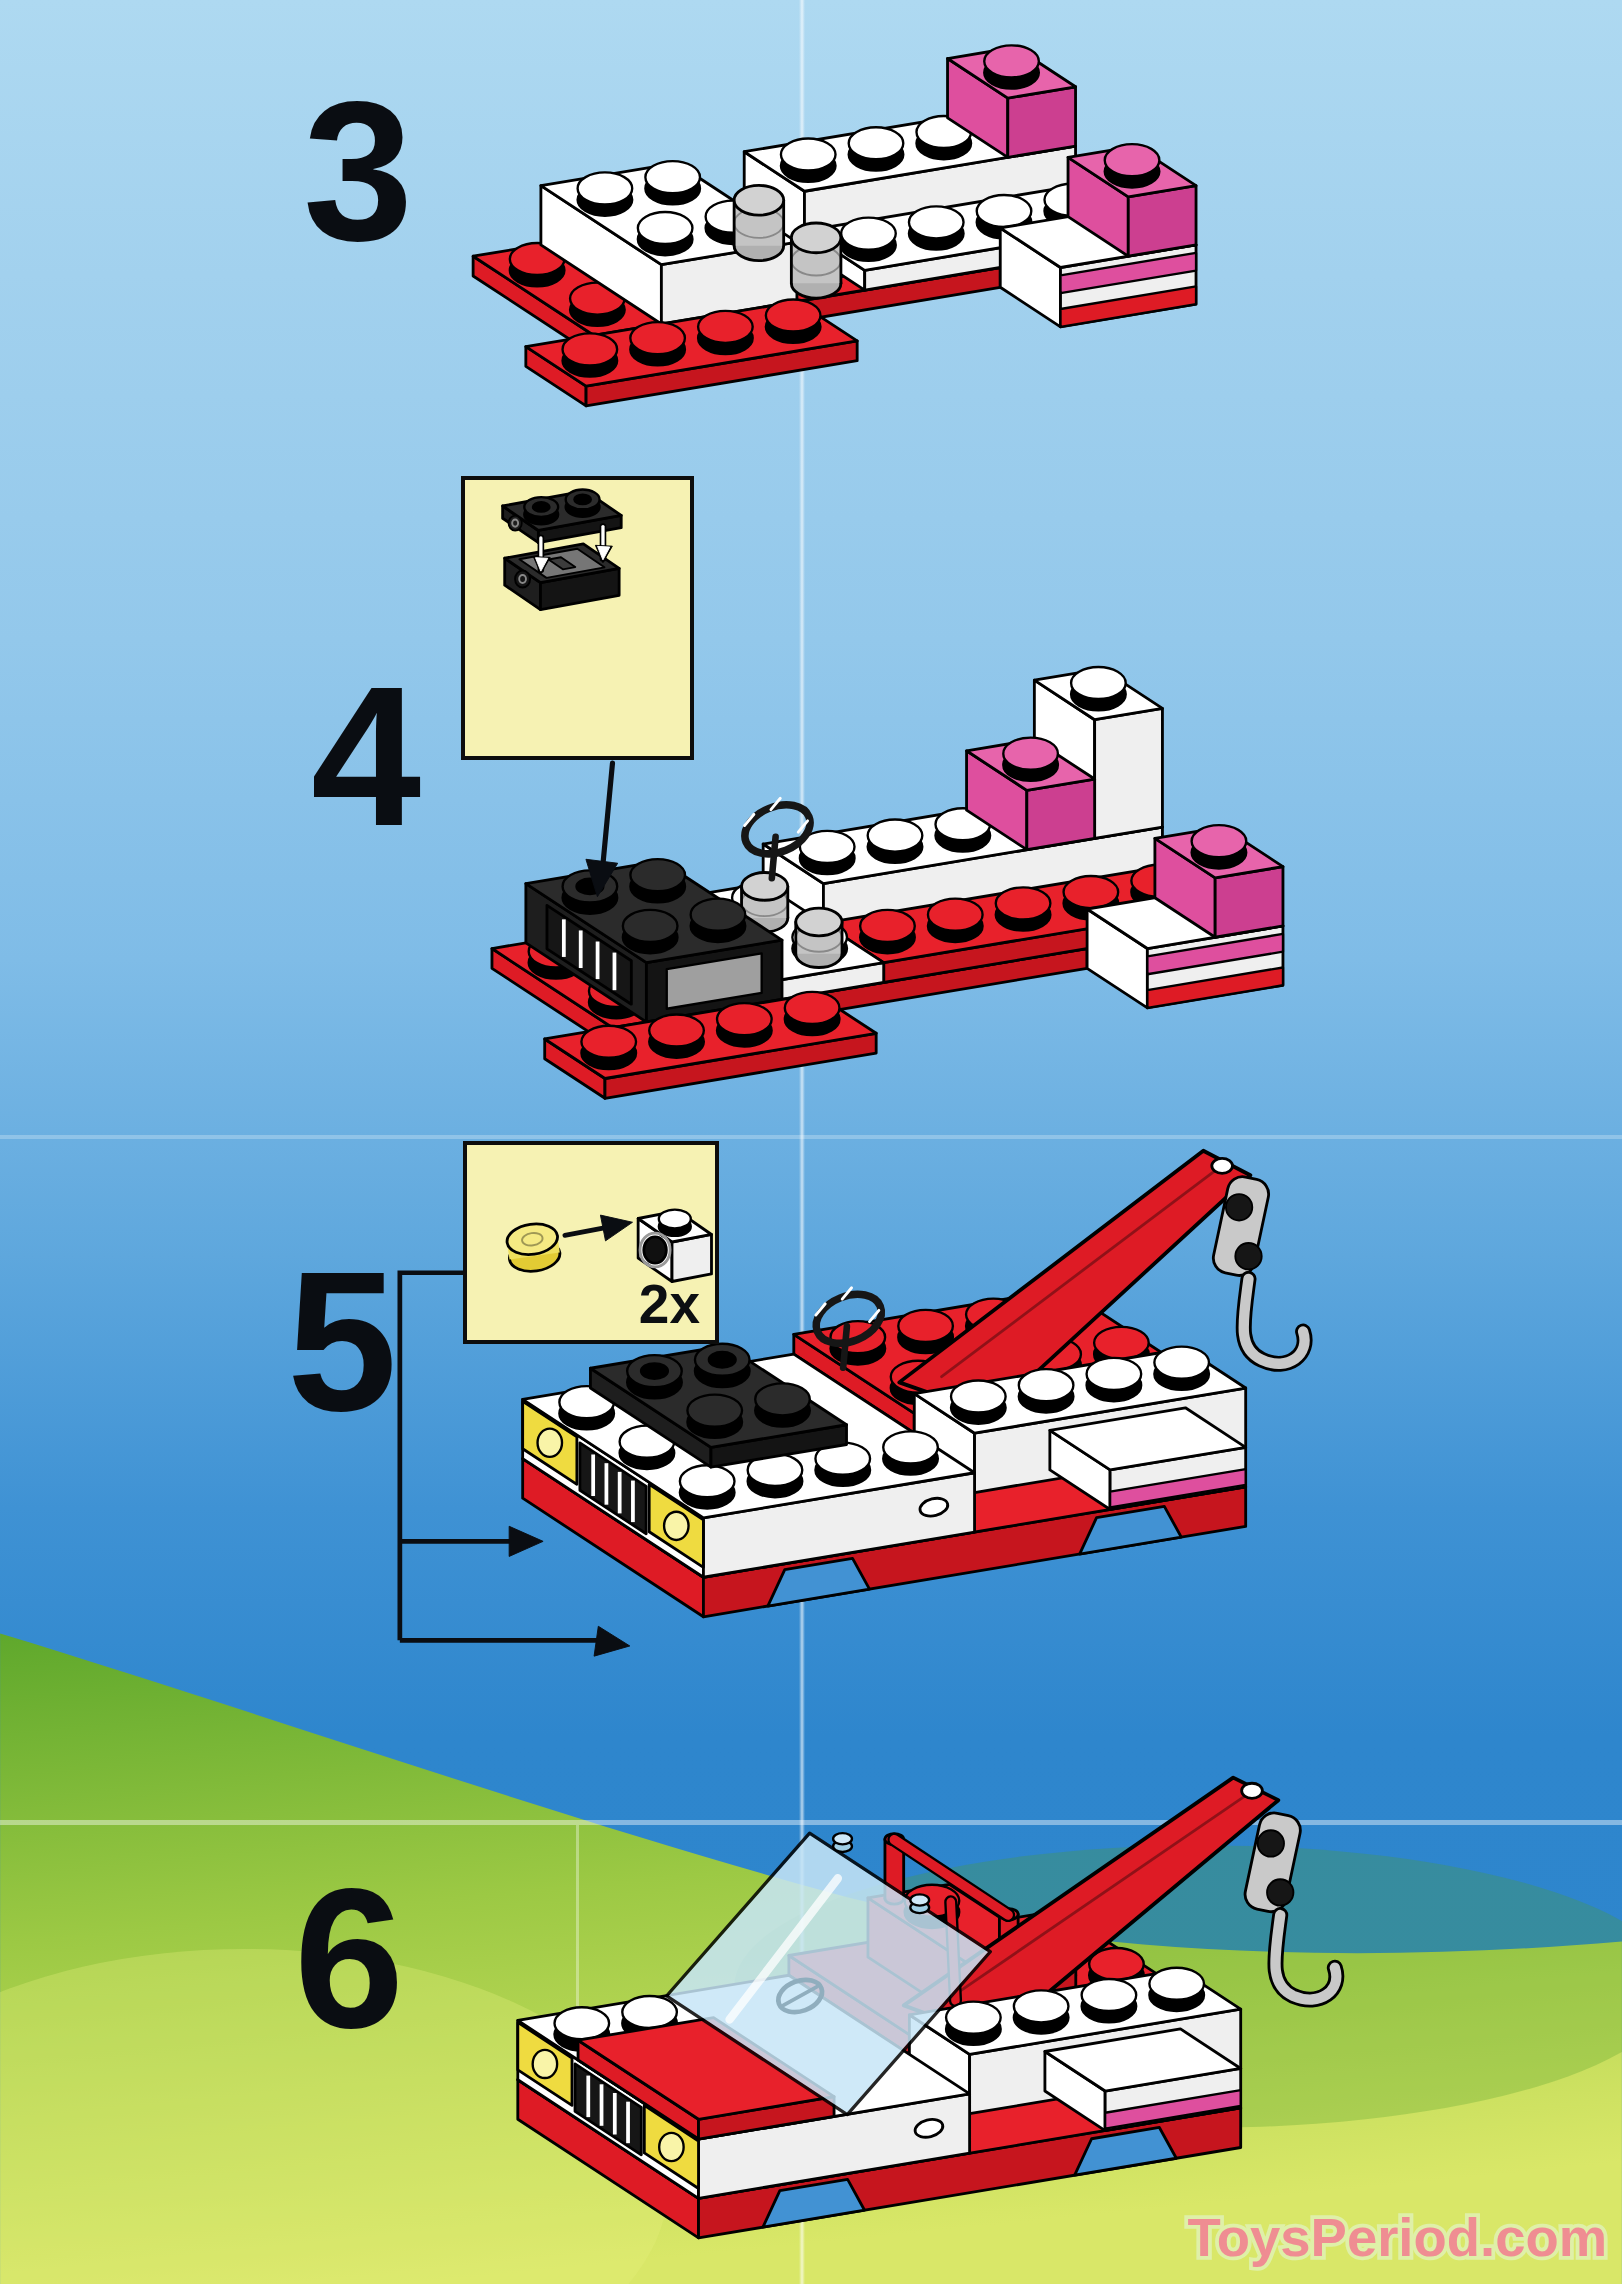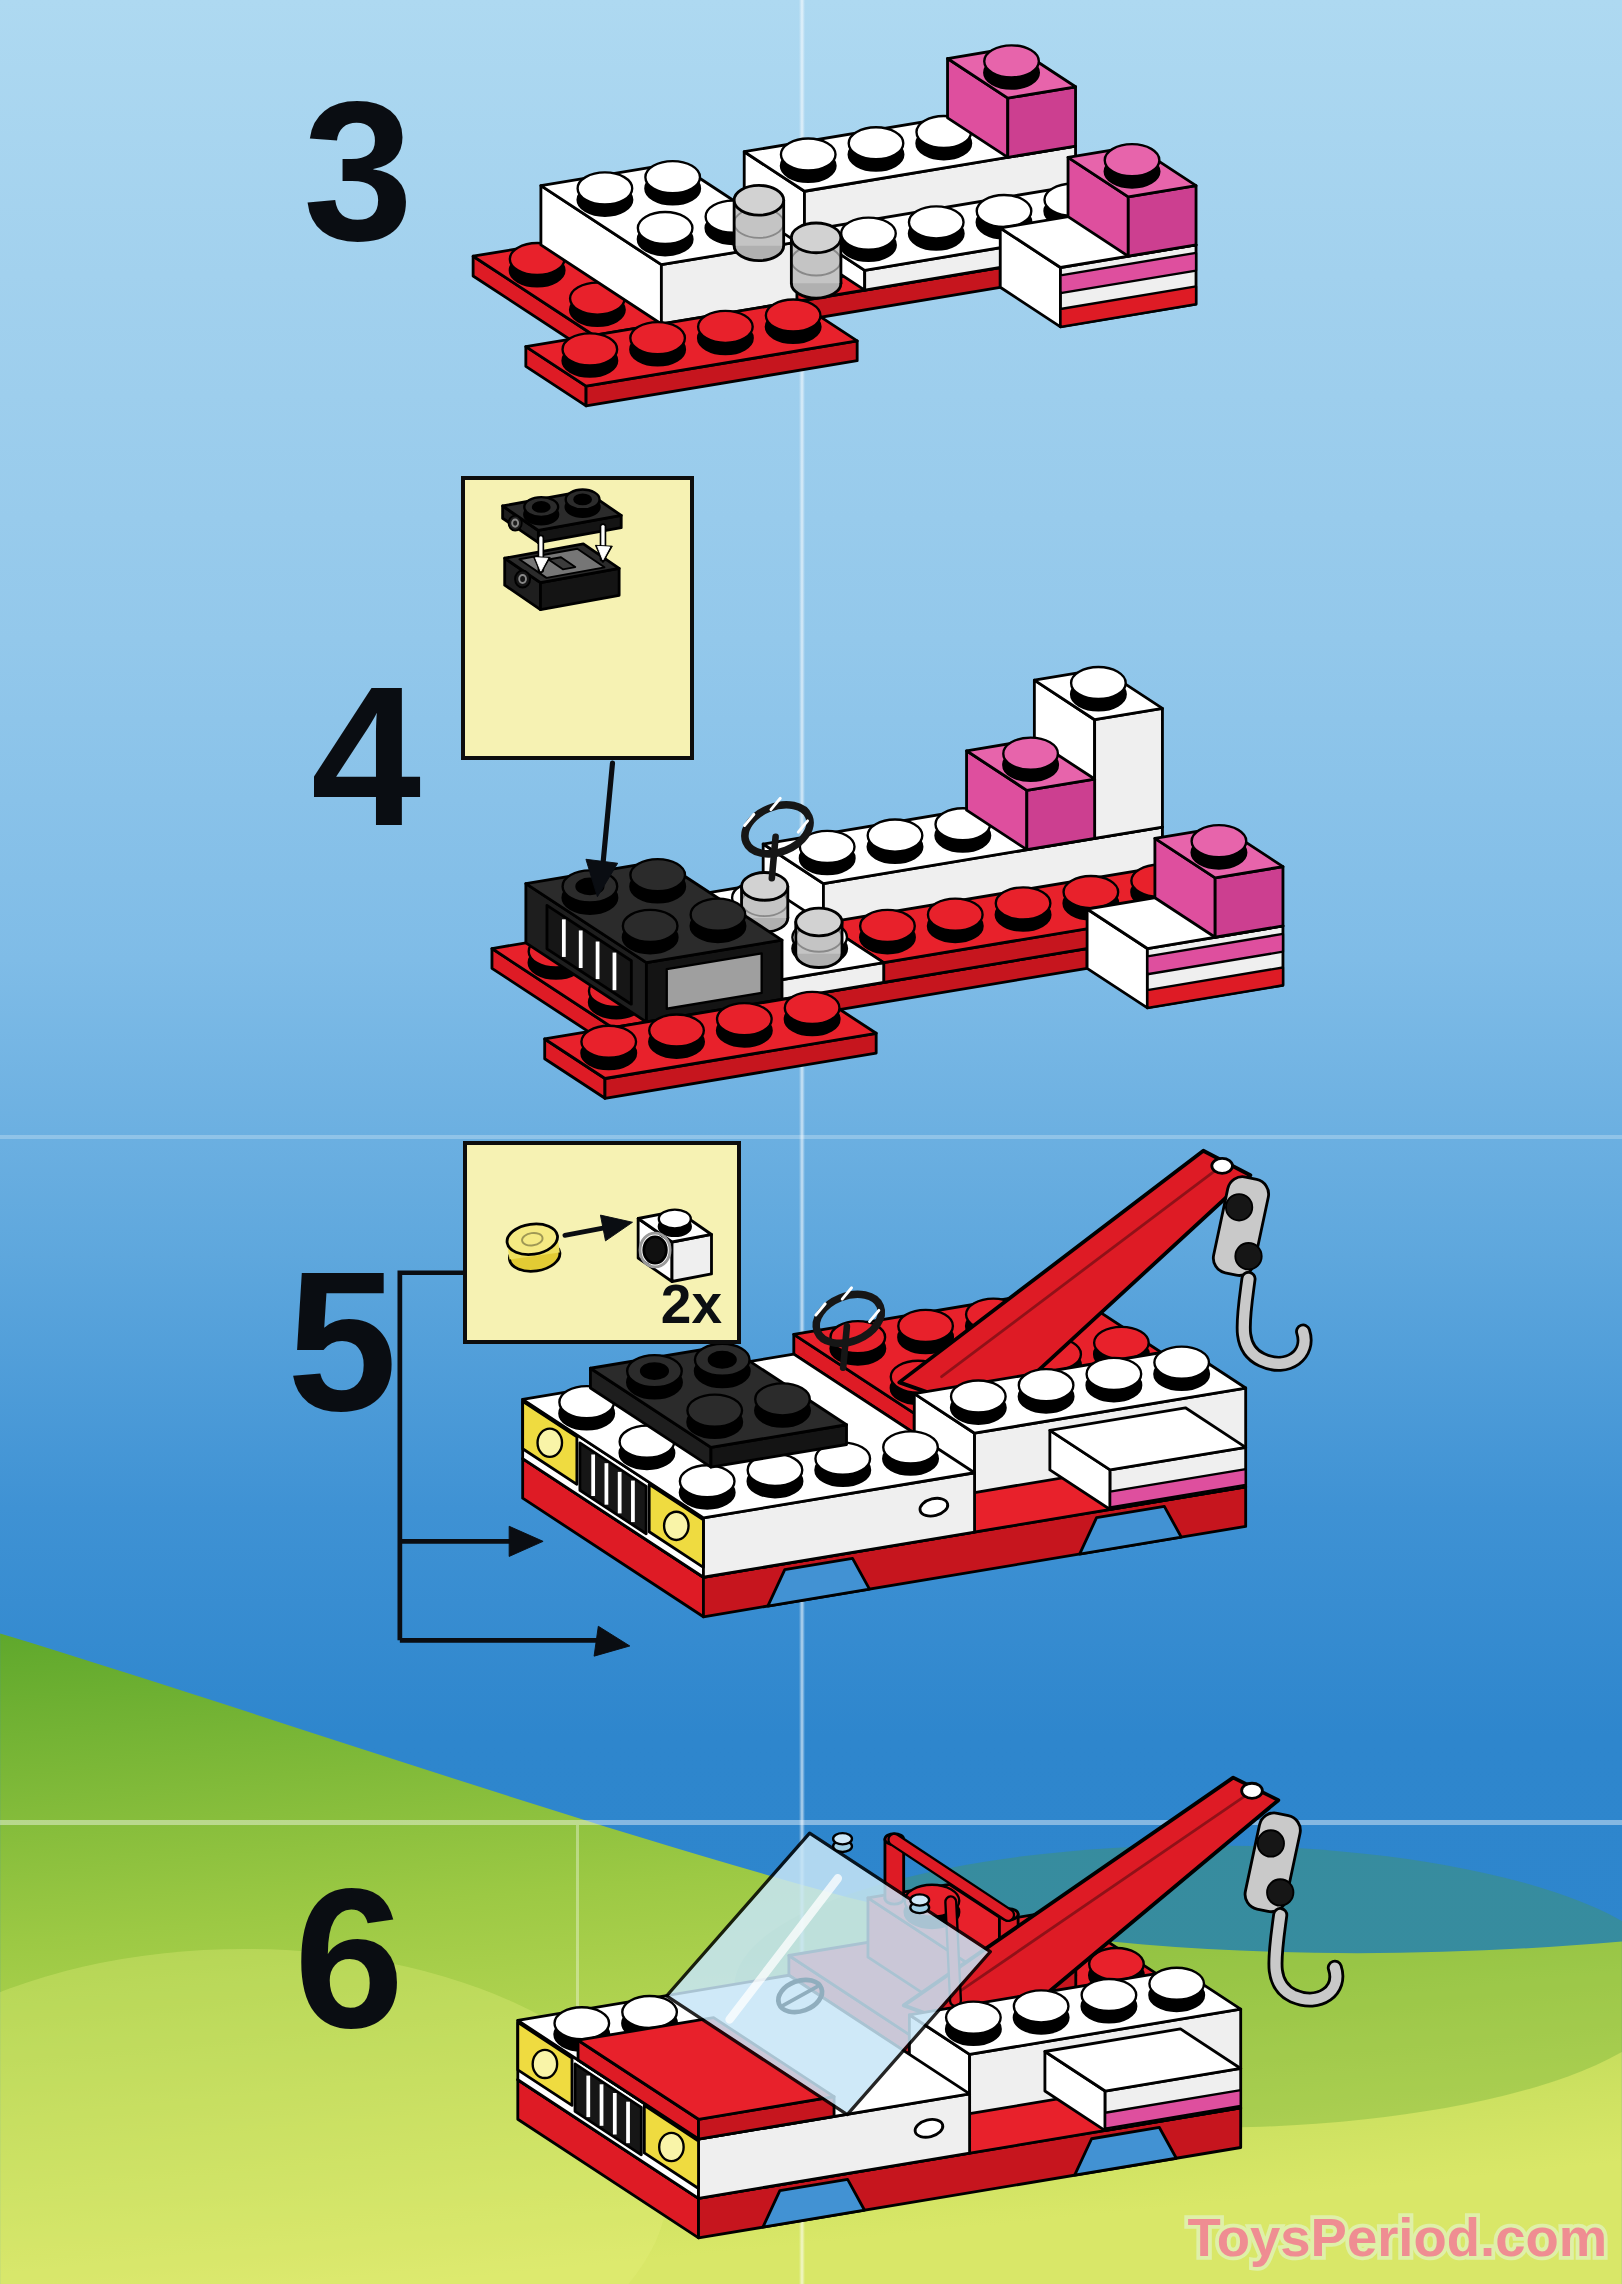--- a/index.html
+++ b/index.html
@@ -472,21 +472,21 @@
         <line x1="80.64" y1="61.38000000000001" x2="80.64" y2="95.18" stroke="#fff" stroke-width="3.5" stroke-linecap="round"></line>
         <polygon points="80.6,99.7 72.6,81.3 90.6,82.2" fill="#000" stroke="#000" stroke-width="1" stroke-linejoin="round"></polygon>
         <polygon points="80.6,96.7 74.9,82.4 87.9,83.1" fill="#fff" stroke="#fff" stroke-width="1" stroke-linejoin="round"></polygon>
         <line x1="146.64" y1="49.38000000000001" x2="146.64" y2="83.18" stroke="#000" stroke-width="7" stroke-linecap="round"></line>
         <line x1="146.64" y1="49.38000000000001" x2="146.64" y2="83.18" stroke="#fff" stroke-width="3.5" stroke-linecap="round"></line>
         <polygon points="146.6,87.7 138.6,69.3 156.6,70.2" fill="#000" stroke="#000" stroke-width="1" stroke-linejoin="round"></polygon>
         <polygon points="146.6,84.7 140.9,70.4 153.9,71.1" fill="#fff" stroke="#fff" stroke-width="1" stroke-linejoin="round"></polygon>
       </svg>
   </div>
 
-  <div class="callout" style="left:463px;top:1141px;width:278px;height:203px;">
+  <div class="callout" style="left:463px;top:1141px;width:256px;height:203px;">
     <svg id="box5svg" width="268" height="194" viewBox="0 0 285 206">
         <polygon points="182.0,78.0 218.0,103.0 218.0,145.0 182.0,120.0" fill="#ffffff" stroke="#000" stroke-width="3" stroke-linejoin="round"></polygon>
         <polygon points="218.0,103.0 260.0,95.0 260.0,137.0 218.0,145.0" fill="#efefef" stroke="#000" stroke-width="3" stroke-linejoin="round"></polygon>
         <polygon points="182.0,78.0 224.0,70.0 260.0,95.0 218.0,103.0" fill="#ffffff" stroke="#000" stroke-width="3" stroke-linejoin="round"></polygon>
         <ellipse cx="221" cy="86.5" rx="17" ry="10" fill="#000" stroke="#000" stroke-width="2.5"></ellipse>
         <ellipse cx="221" cy="78.5" rx="17" ry="10" fill="#ffffff" stroke="#000" stroke-width="2.5"></ellipse>
         <ellipse cx="200" cy="111.5" rx="16" ry="18" fill="none" stroke="#9a9a9a" stroke-width="3"></ellipse>
         <ellipse cx="200" cy="111.5" rx="12" ry="14" fill="#101010" stroke="#000" stroke-width="3"></ellipse>
         <g transform="rotate(-8 70 104)">
           <ellipse cx="70" cy="118" rx="27" ry="16" fill="#e2cb34" stroke="#000" stroke-width="3"></ellipse>

